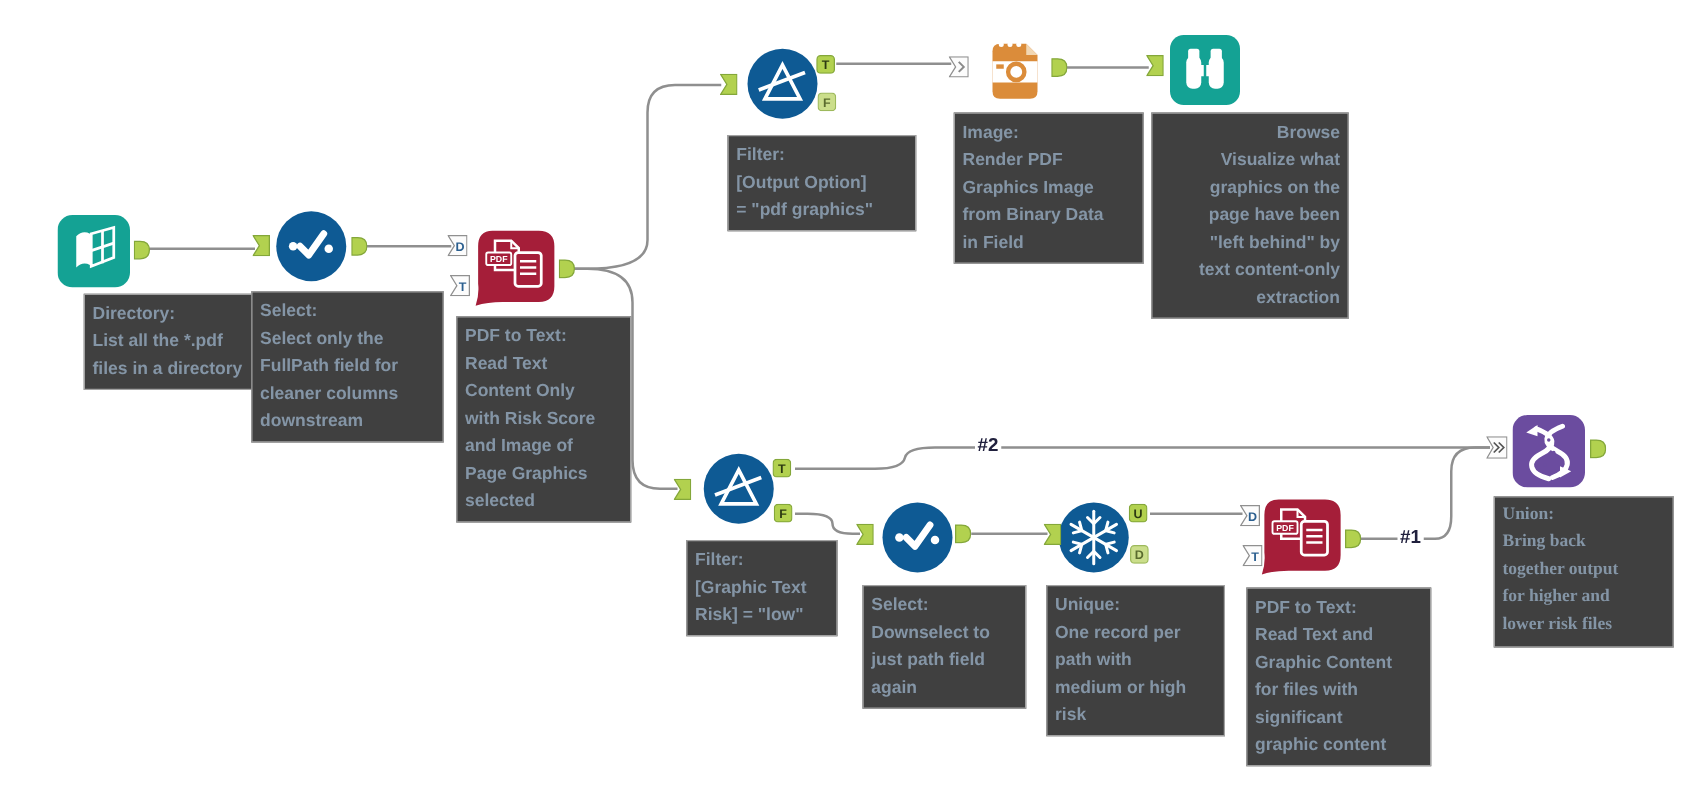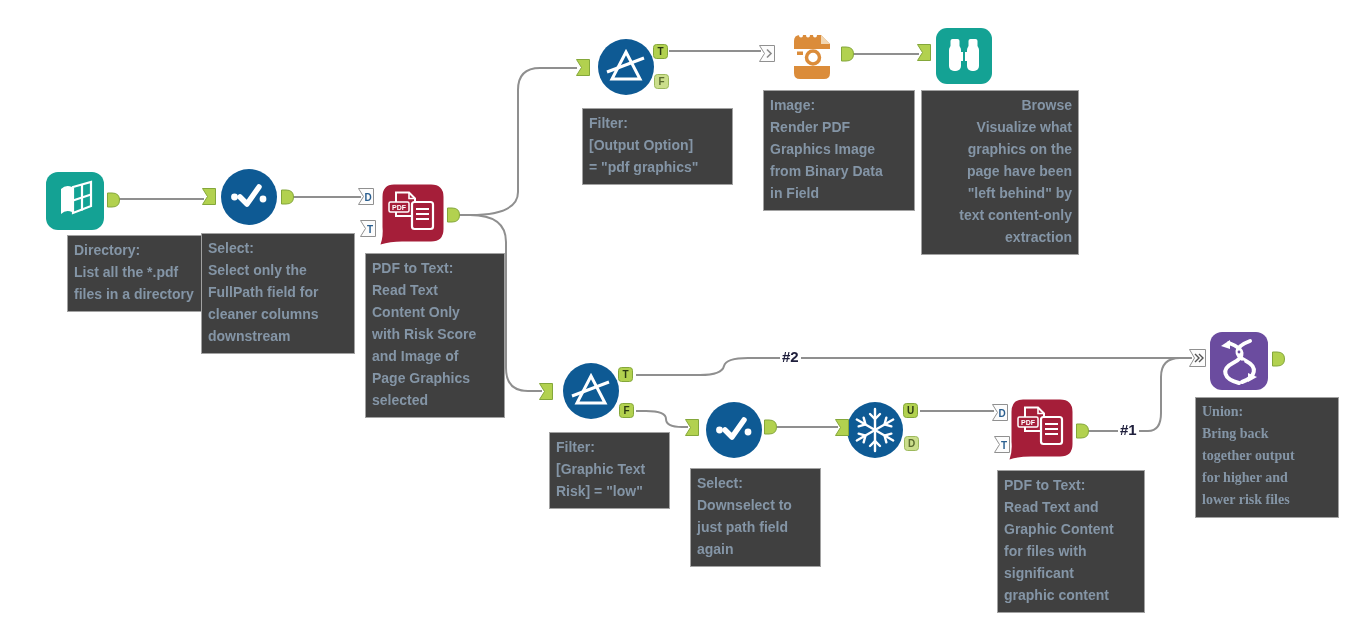--- a/index.html
+++ b/index.html
@@ -56,20 +56,25 @@
 "left behind" by
 text content-only
 extraction</div>
   <div class="caption" style="left:549px;top:432px;width:107px;">Filter:
 [Graphic Text
 Risk] = "low"</div>
   <div class="caption" style="left:690px;top:468px;width:117px;">Select:
 Downselect to
 just path field
 again</div>
+  <div class="caption" style="left:837px;top:468px;width:129px;">Unique:
+One record per
+path with
+medium or high
+risk</div>
   <div class="caption" style="left:997px;top:470px;width:134px;">PDF to Text:
 Read Text and
 Graphic Content
 for files with
 significant
 graphic content</div>
   <div class="caption" style="left:1195px;top:397px;width:130px;font-family:Liberation Serif, serif;">Union:
 Bring back
 together output
 for higher and

